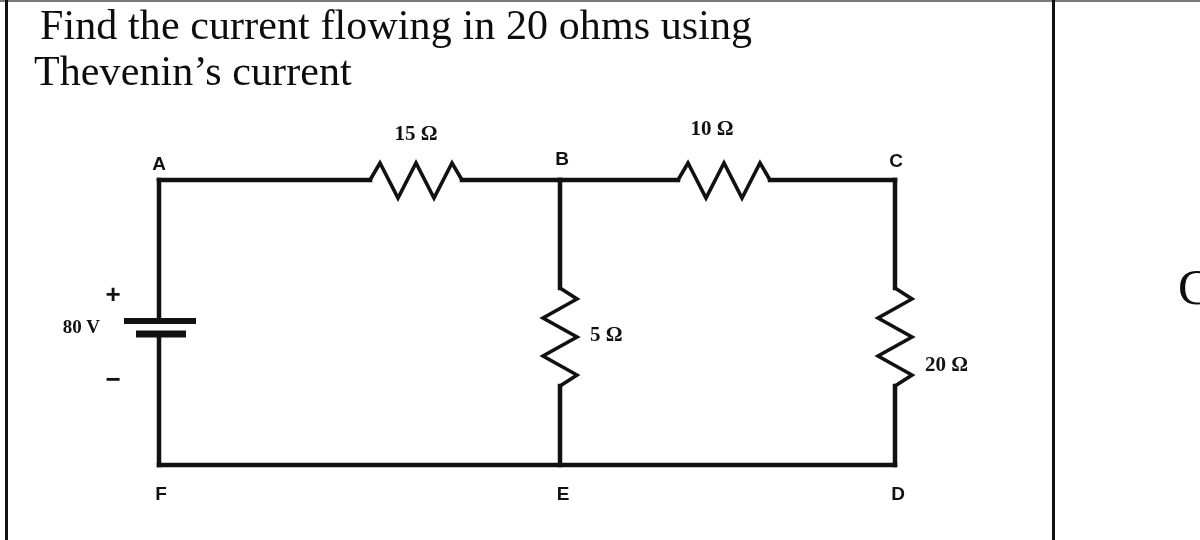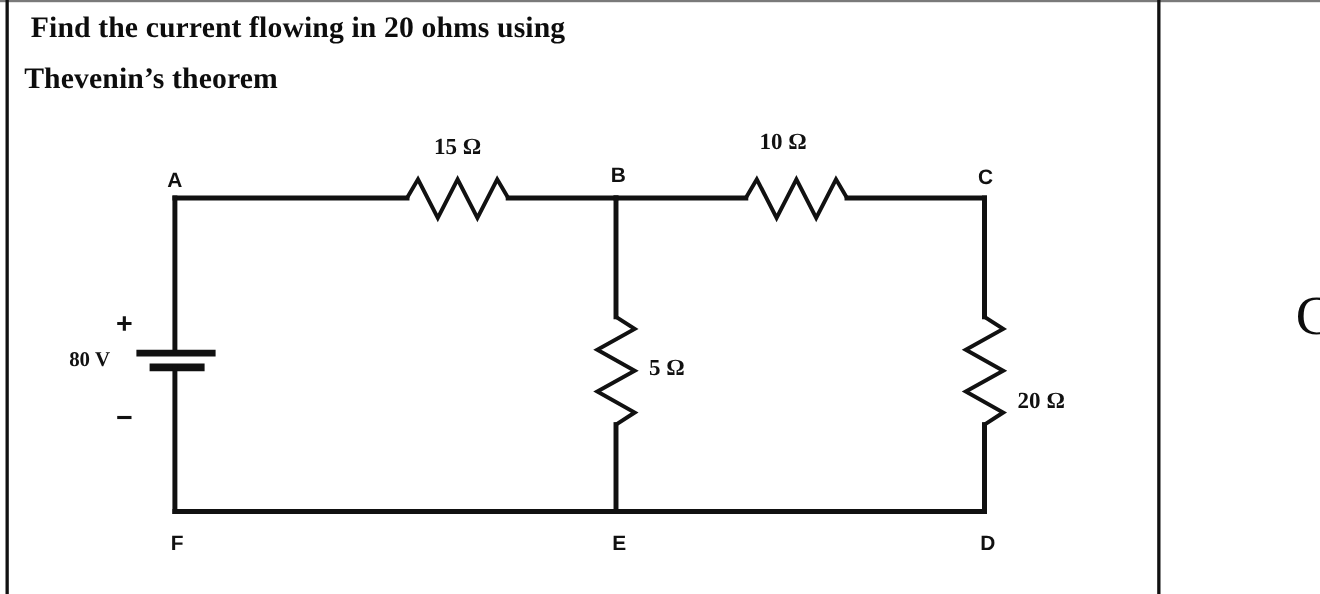--- a/index.html
+++ b/index.html
@@ -24,27 +24,27 @@
     position:absolute; left:5px; top:0; width:3px; height:540px;
     background:#111111;
   }
   .rule-divider{
     position:absolute; left:1052px; top:0; width:3px; height:540px;
     background:#111111;
   }
   
   .question{
     position:absolute;
-    left:22px; top:2px;
+    left:34px; top:2px;
     width:1000px;
     font-family:"Liberation Serif", serif;
-    font-size:27px;
+    font-size:42px;
     line-height:46px;
     color:#0d0d0d;
-    font-weight:700;
+    font-weight:400;
     letter-spacing:0.1px;
   }
   .q-line{display:block; white-space:nowrap;}
   .q-line.l1{margin-left:6px;}
   
   .circuit{
     position:absolute;
     left:0; top:0;
     width:1052px; height:540px;
   }
@@ -107,21 +107,21 @@
 <body>
 
 <div id="page">
 
   <div class="rule-top"></div>
   <div class="rule-left"></div>
   <div class="rule-divider"></div>
 
   <div class="question">
     <span class="q-line l1">Find the current flowing in 20 ohms using</span>
-    <span class="q-line l2">Thevenin’s theorem</span>
+    <span class="q-line l2">Thevenin’s current</span>
   </div>
 
   <div class="circuit">
     <svg width="1052" height="540" viewBox="0 0 1052 540" xmlns="http://www.w3.org/2000/svg">
 
       <path class="wire" d="M 159 180 L 370 180"></path>
 
       <path class="wire-thin" d="M 370 180 L 380 163 L 398 198 L 416 163 L 434 198 L 452 163 L 462 180"></path>
 
       <path class="wire" d="M 462 180 L 560 180"></path>

